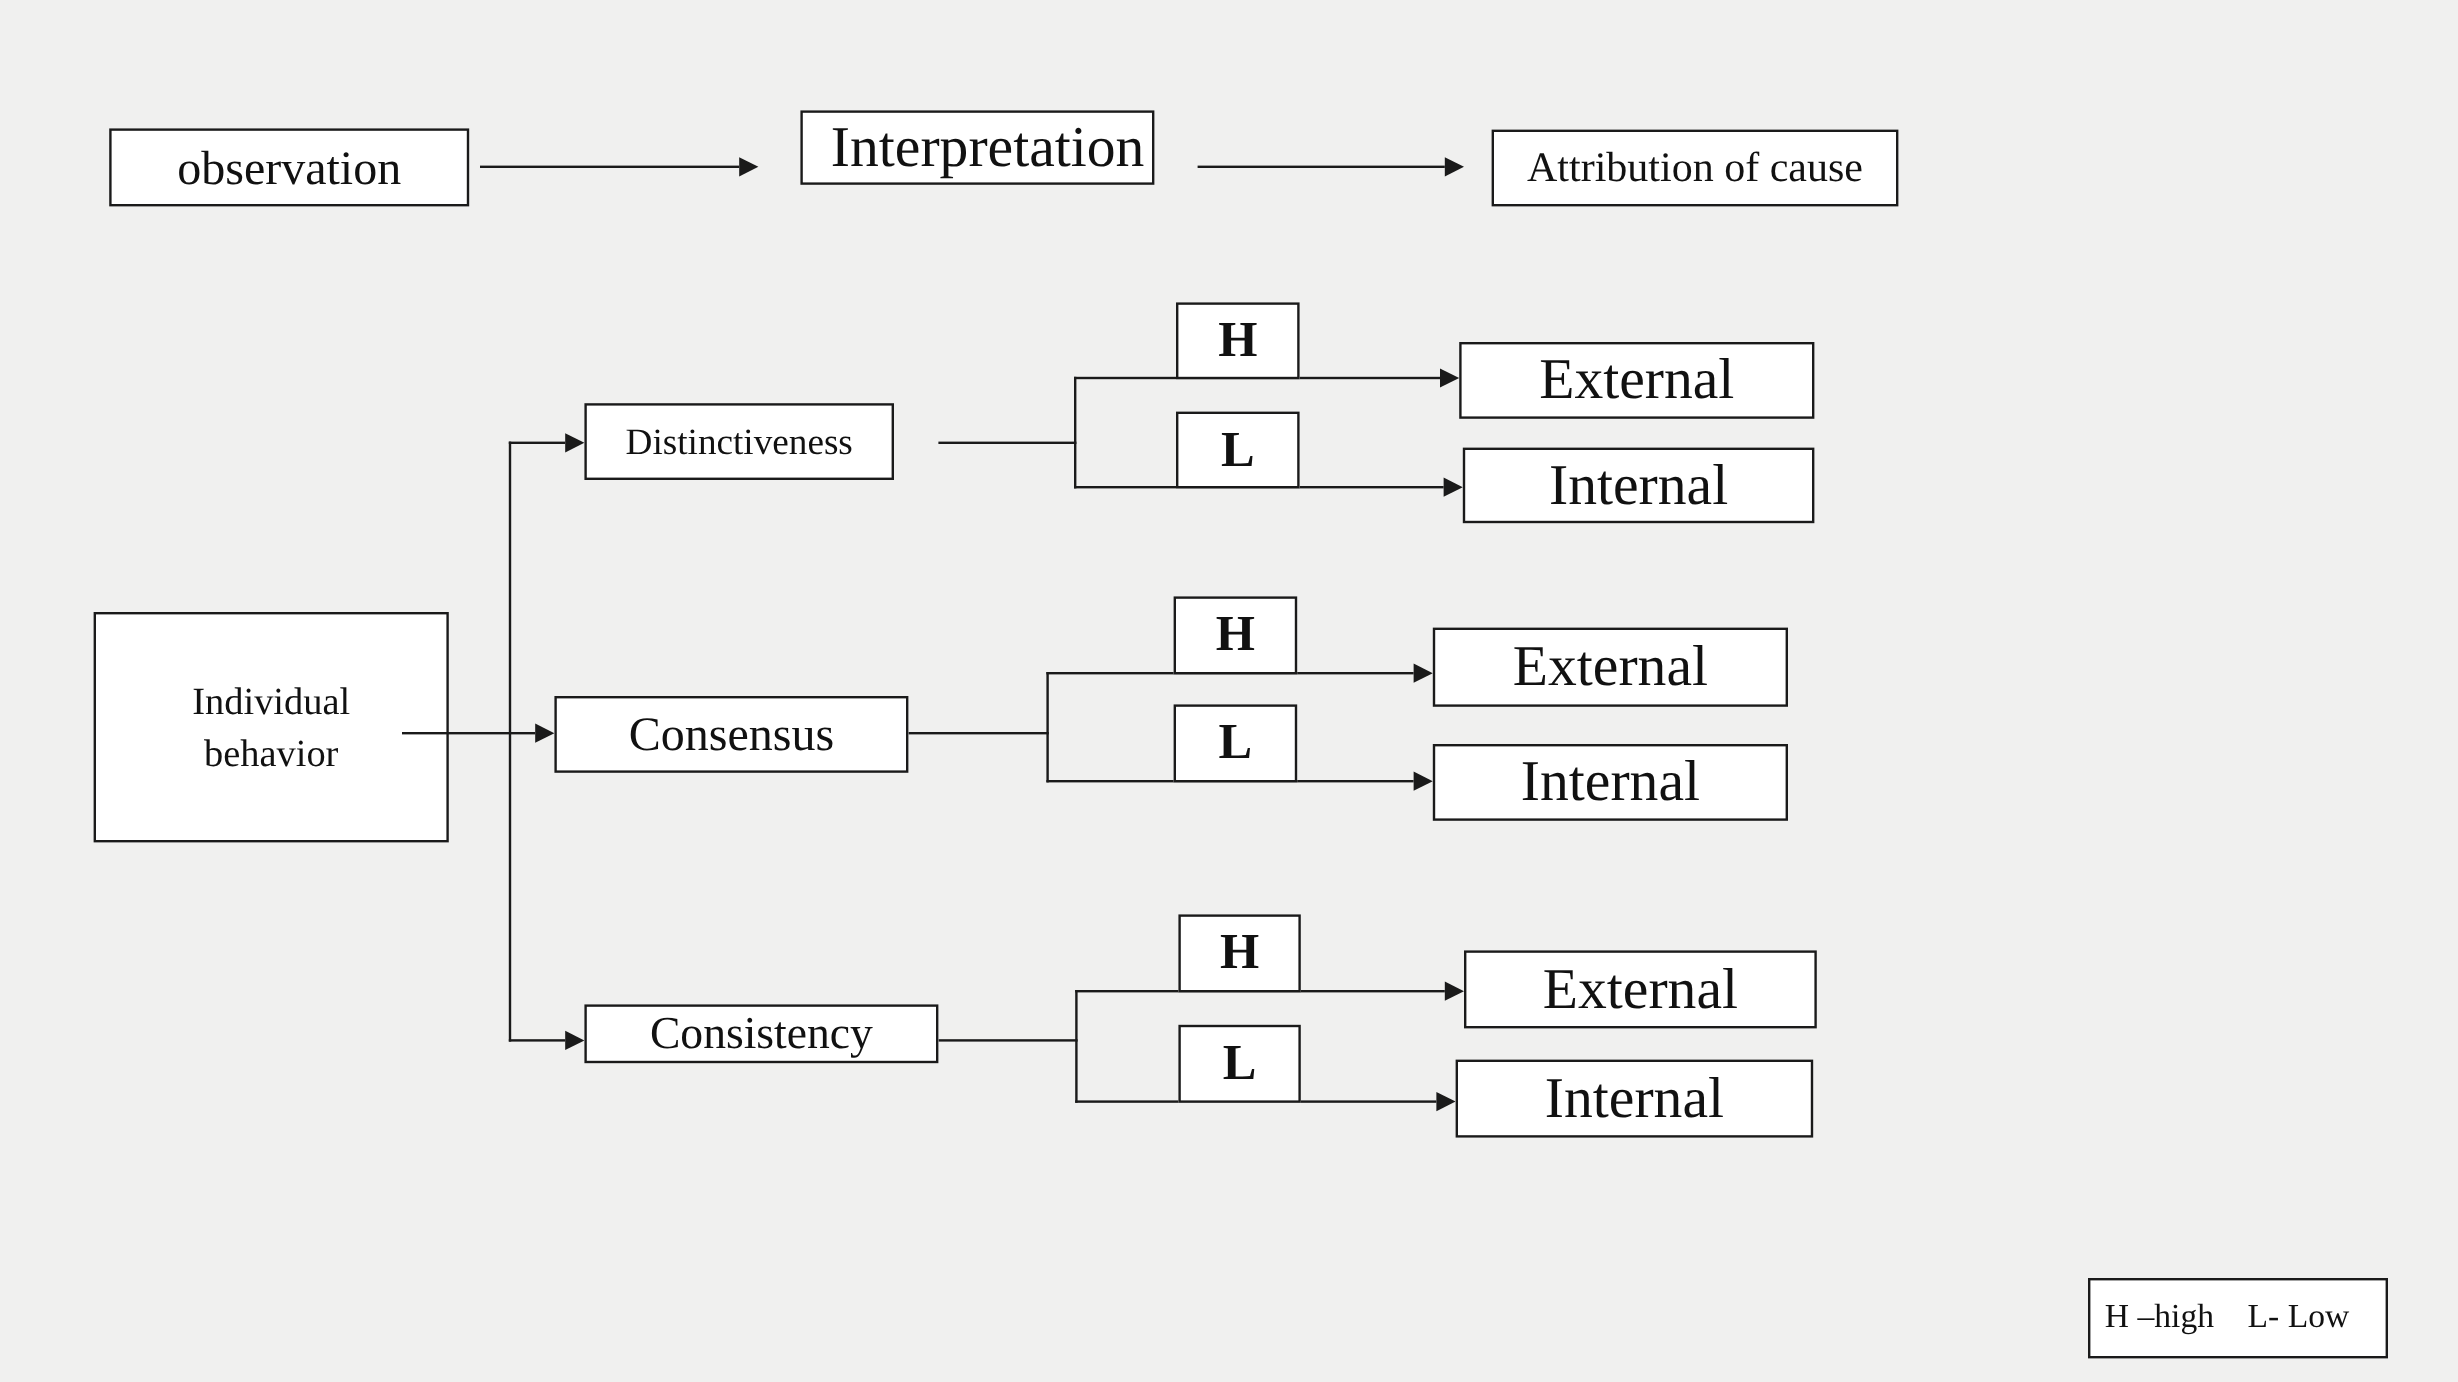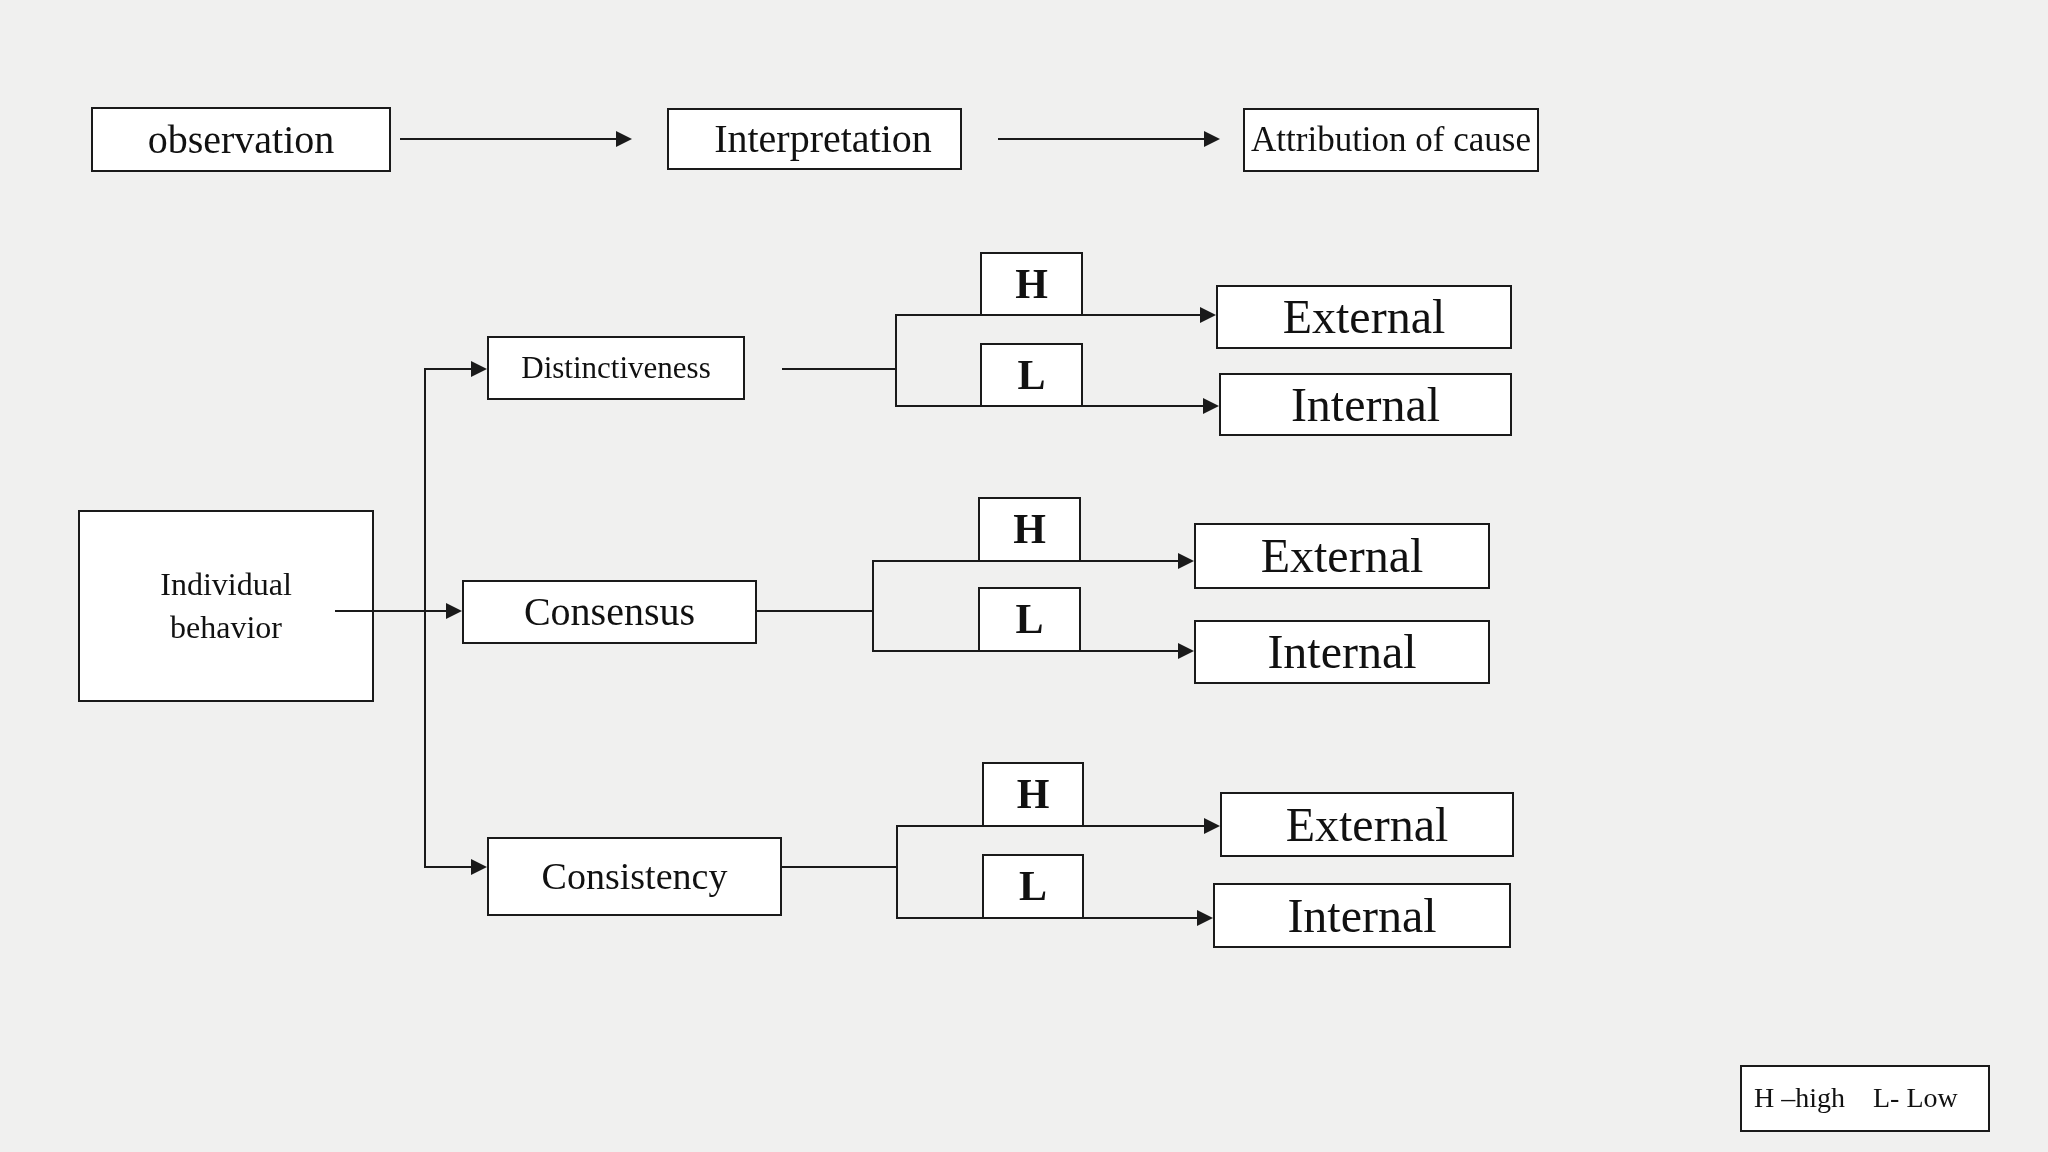--- a/index.html
+++ b/index.html
@@ -36,34 +36,34 @@
   .arrowhead {
     position: absolute;
     width: 0; height: 0;
     border-top: 8px solid transparent;
     border-bottom: 8px solid transparent;
     border-left: 16px solid var(--border);
   }
 
   
   #obs      { left: 75px;   top: 107px; width: 300px; height: 65px; font-size: 40px; margin-left: 16px; }
-  #interp   { left: 667px;  top: 108px; width: 295px; height: 62px; font-size: 40px; padding-left: 17px; }
-  #attrib   { left: 1243px; top: 108px; width: 296px; height: 64px; font-size: 35px; }
+  #interp   { left: 667px;  top: 92px; width: 295px; height: 62px; font-size: 48px; padding-left: 17px; }
+  #attrib   { left: 1243px; top: 108px; width: 339px; height: 64px; font-size: 35px; }
   #arrow1-line { left: 400px; top: 138px; width: 216px; height: 2px; }
   #arrow1-head { left: 616px; top: 131px; }
   #arrow2-line { left: 998px; top: 138px; width: 206px; height: 2px; }
   #arrow2-head { left: 1204px; top: 131px; }
 
   
   #individual { left: 78px; top: 510px; width: 296px; height: 192px; font-size: 32px; line-height: 1.35; }
 
   
   #distinct    { left: 487px; top: 336px; width: 258px; height: 64px; font-size: 31px; }
   #consensus   { left: 462px; top: 580px; width: 295px; height: 64px; font-size: 40px; }
-  #consistency { left: 487px; top: 837px; width: 295px; height: 79px; font-size: 38px; }
+  #consistency { left: 487px; top: 837px; width: 295px; height: 49px; font-size: 38px; }
 
   
   #main-h   { left: 335px; top: 610px; width: 111px; height: 2px; }
   #main-head{ left: 446px; top: 603px; }
   #main-v   { left: 424px; top: 368px; width: 2px; height: 500px; }
   #branch-top-h   { left: 424px; top: 368px; width: 47px; height: 2px; }
   #branch-top-head{ left: 471px; top: 361px; }
   #branch-bot-h   { left: 424px; top: 866px; width: 47px; height: 2px; }
   #branch-bot-head{ left: 471px; top: 859px; }
 

